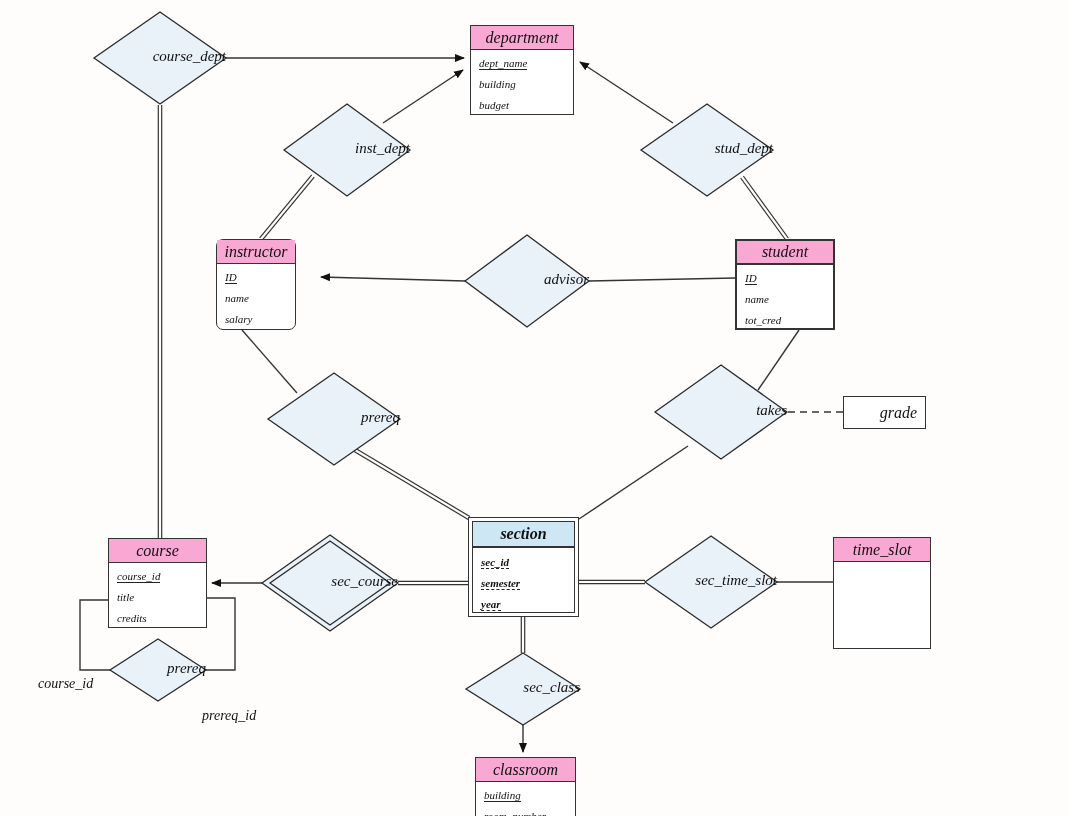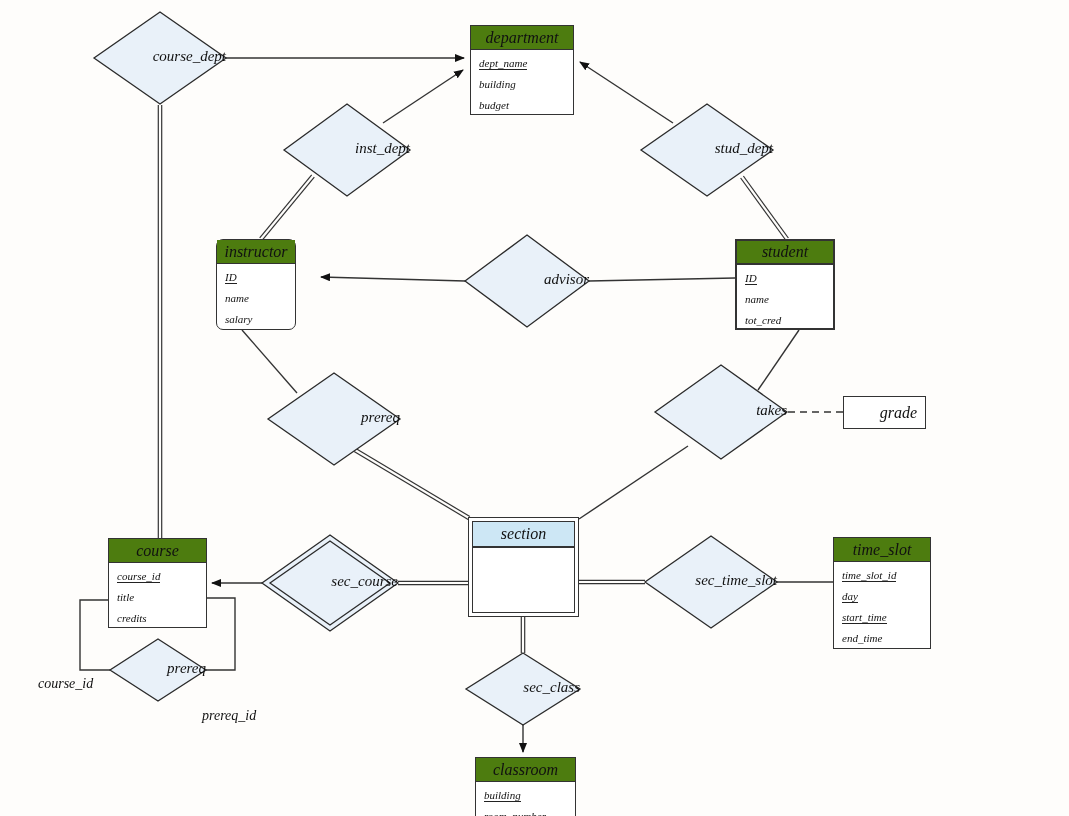--- a/index.html
+++ b/index.html
@@ -13,21 +13,21 @@
   .canvas svg{position:absolute;left:0;top:0;}
   #nodes{position:absolute;left:0;top:0;width:100%;height:100%;}
   .entity{
     position:absolute;
     background:#ffffff;
     border:1px solid #333;
     box-sizing:border-box;
   }
   .entity.bold{border-width:2px;}
   .entity .hdr{
-    background:#4d7c0f;
+    background:#f9a8d4;
     border-bottom:1px solid #333;
     text-align:center;
     font-style:italic;
     font-size:16px;
     color:#111;
     line-height:23px;
     height:23px;
     overflow:hidden;
   }
   .entity.bold .hdr{border-bottom-width:2px;line-height:22px;height:22px;}
@@ -181,33 +181,32 @@
         </div>
       </div>
       <div class="entity" style="left: 108px; top: 538px; width: 99px; height: 90px;">
         <div class="hdr">course</div>
         <div class="body">
           <div class="attr u-solid"><span>course_id</span></div>
           <div class="attr u-none"><span>title</span></div>
           <div class="attr u-none"><span>credits</span></div>
         </div>
       </div>
-      <div class="weak-outer" style="left: 468px; top: 517px; width: 111px; height: 100px;">
+      <div class="weak-outer" style="left: 468px; top: 517px; width: 111px; height: 100px; font-weight: bold;">
         <div class="weak-inner">
           <div class="hdr">section</div>
+          <div class="body">
+            <div class="attr u-dashed"><span>sec_id</span></div>
+            <div class="attr u-dashed"><span>semester</span></div>
+            <div class="attr u-dashed"><span>year</span></div>
+          </div>
         </div>
       </div>
       <div class="entity" style="left: 833px; top: 537px; width: 98px; height: 112px;">
         <div class="hdr">time_slot</div>
-        <div class="body">
-          <div class="attr u-solid"><span>time_slot_id</span></div>
-          <div class="attr u-solid"><span>day</span></div>
-          <div class="attr u-solid"><span>start_time</span></div>
-          <div class="attr u-none"><span>end_time</span></div>
-        </div>
       </div>
       <div class="entity" style="left: 475px; top: 757px; width: 101px; height: 85px;">
         <div class="hdr">classroom</div>
         <div class="body">
           <div class="attr u-solid"><span>building</span></div>
           <div class="attr u-solid"><span>room_number</span></div>
         </div>
       </div>
       <div class="attr-box" style="left: 843px; top: 396px; width: 83px; height: 33px; line-height: 31px;">grade</div>
       <div class="edge-label" style="left: 38px; top: 676px;">course_id</div>

